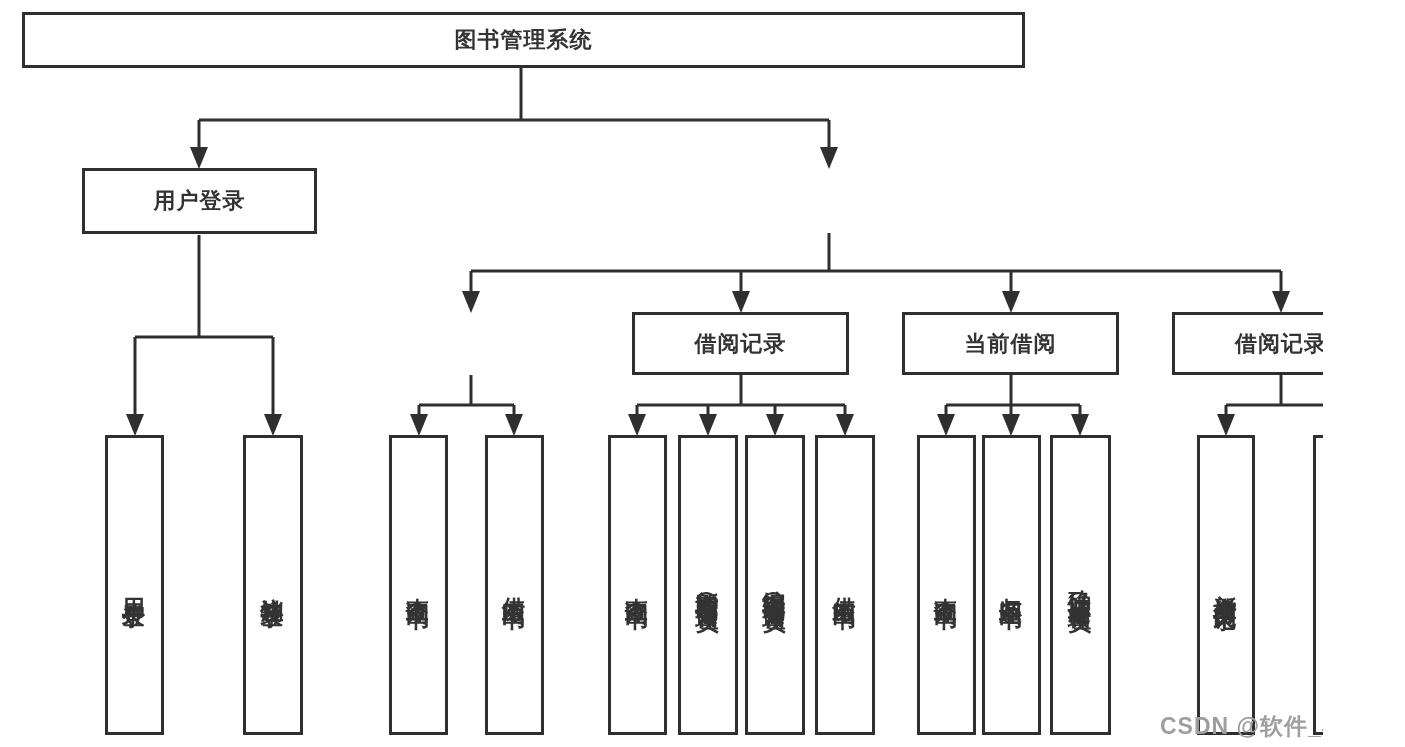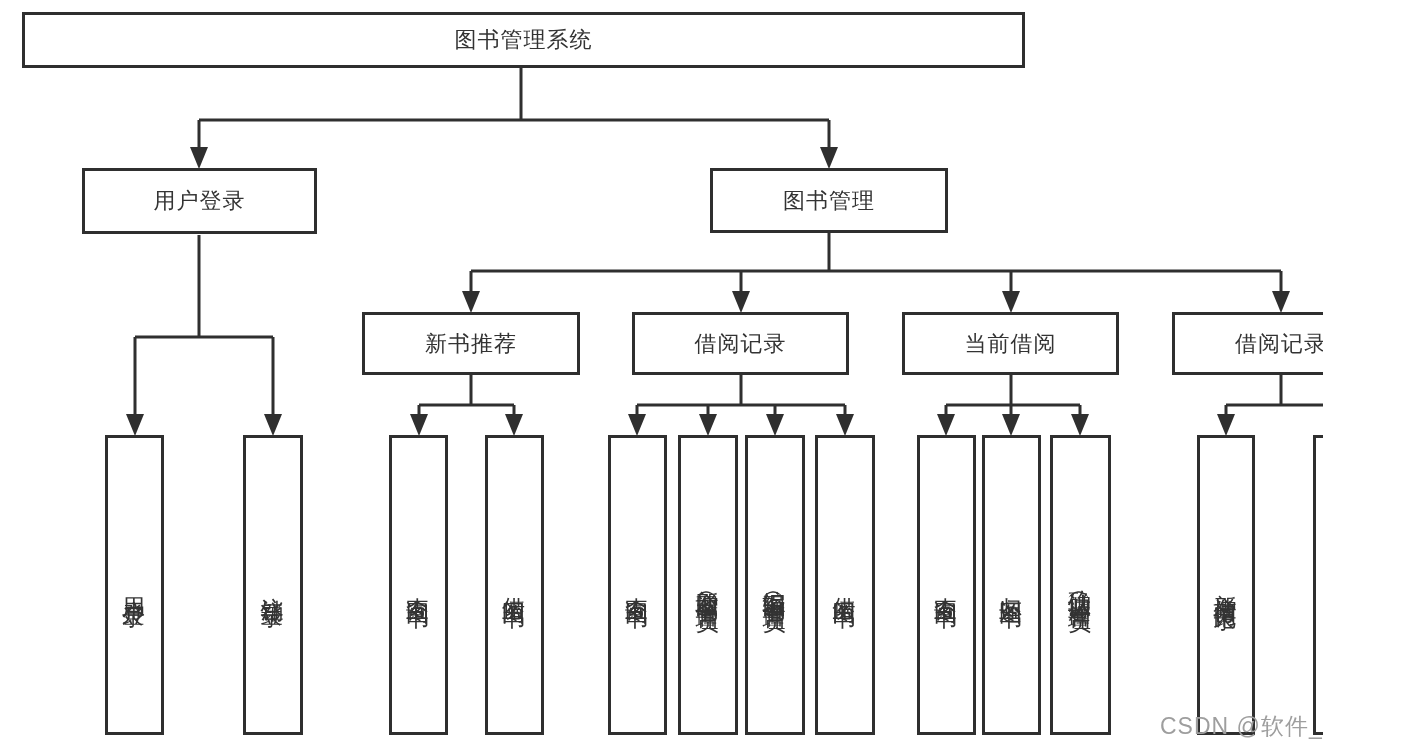--- a/index.html
+++ b/index.html
@@ -4,21 +4,21 @@
 <style>
   :root{
     --line:#2f2f2f;
     --text:#333333;
     --wm:#9e9e9e;
     --bg:#ffffff;
   }
   html,body{margin:0;padding:0;background:var(--bg);}
   body{font-family:"Liberation Sans","DejaVu Sans",sans-serif;}
   .canvas{
-    position:relative;width:1323px;height:747px;background:var(--bg);overflow:hidden;
+    position:relative;width:1323px;height:747px;background:var(--bg);overflow:hidden;font-weight:bold;
   }
   .connectors{position:absolute;left:0;top:0;z-index:1;}
   .box{
     position:absolute;box-sizing:border-box;background:var(--bg);
     border:3px solid var(--line);color:var(--text);
     display:flex;align-items:center;justify-content:center;
     z-index:2;
   }
   .hbox{font-size:22px;letter-spacing:1px;}
   .vbox{
@@ -67,23 +67,21 @@
     <polygon points="937,414 955,414 946,436" fill="#2f2f2f" stroke="none"></polygon>
     <polygon points="1002,414 1020,414 1011,436" fill="#2f2f2f" stroke="none"></polygon>
     <polygon points="1071,414 1089,414 1080,436" fill="#2f2f2f" stroke="none"></polygon>
     <polygon points="1217,414 1235,414 1226,436" fill="#2f2f2f" stroke="none"></polygon>
     <polygon points="1334,414 1352,414 1343,436" fill="#2f2f2f" stroke="none"></polygon>
   </svg>
 
   <div class="box hbox" style="left:22px;top:12px;width:1003px;height:56px">图书管理系统</div>
 
   <div class="box hbox" style="left:82px;top:168px;width:235px;height:66px">用户登录</div>
-  <div class="box hbox" style="left:710px;top:168px;width:238px;height:65px">图书管理</div>
 
-  <div class="box hbox" style="left:362px;top:312px;width:218px;height:63px">新书推荐</div>
   <div class="box hbox" style="left:632px;top:312px;width:217px;height:63px">借阅记录</div>
   <div class="box hbox" style="left:1172px;top:312px;width:218px;height:63px">借阅记录</div>
   <div class="box hbox" style="left:902px;top:312px;width:217px;height:63px">当前借阅</div>
 
   <div class="box vbox" style="left:105px;top:435px;width:59px;height:300px">用户登录</div>
   <div class="box vbox" style="left:243px;top:435px;width:60px;height:300px">注销登录</div>
 
   <div class="box vbox" style="left:389px;top:435px;width:59px;height:300px">查询图书</div>
   <div class="box vbox" style="left:485px;top:435px;width:59px;height:300px">借阅图书</div>
 

